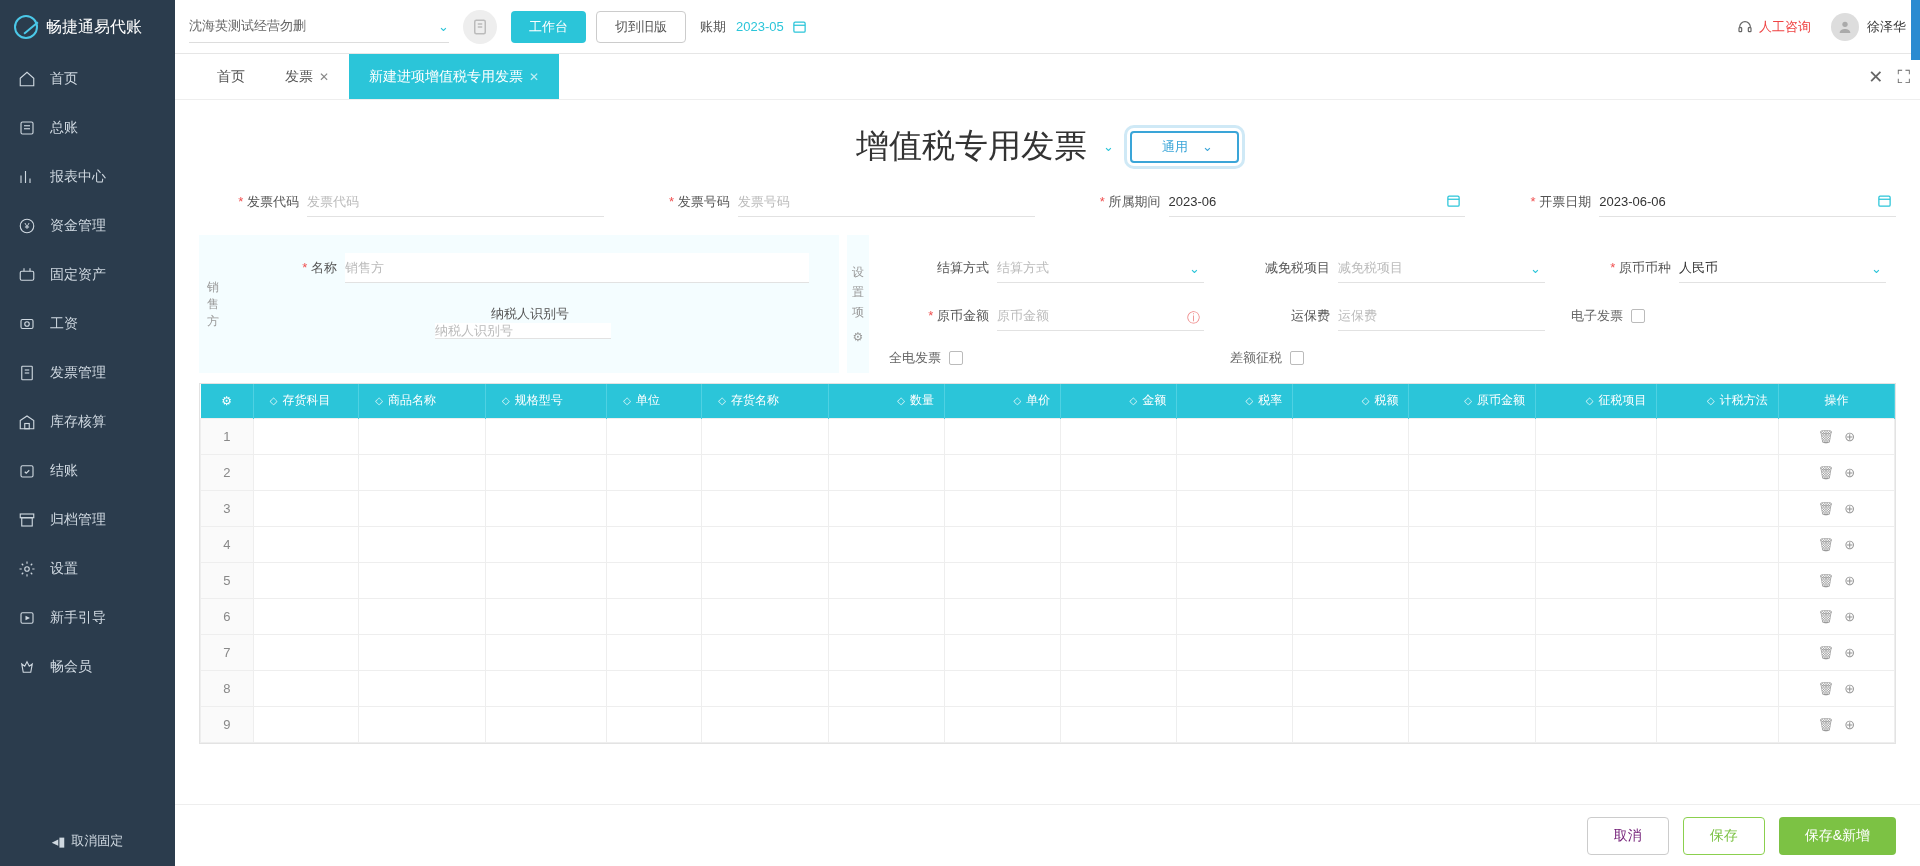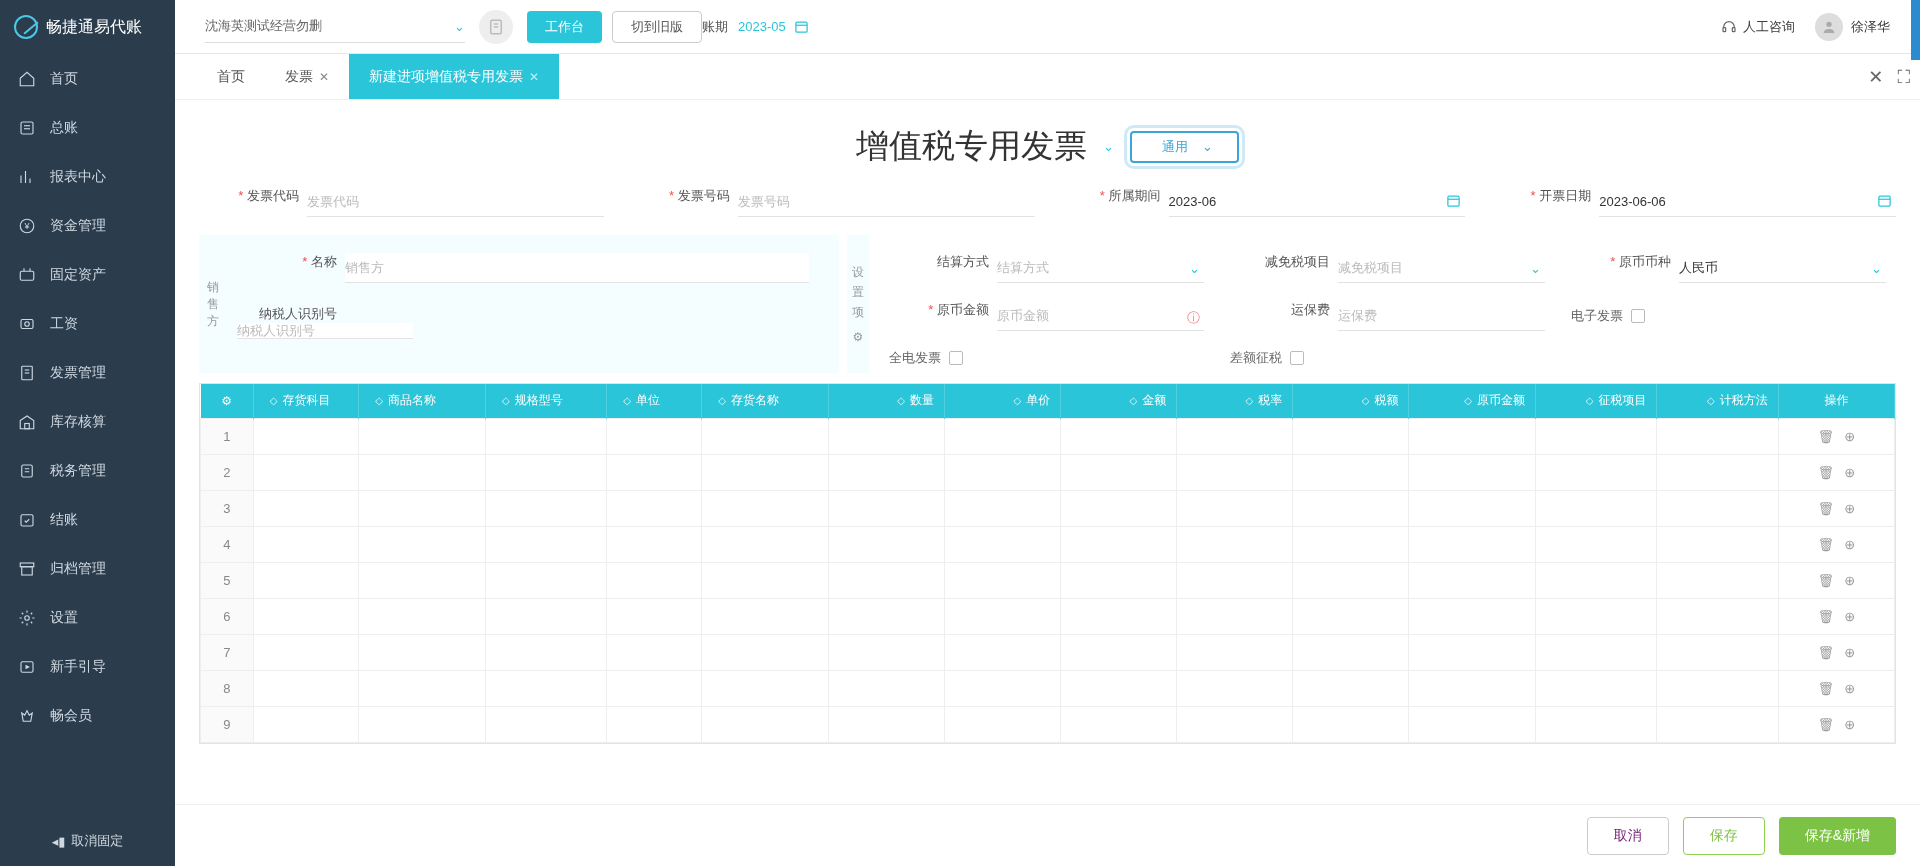--- a/index.html
+++ b/index.html
@@ -15,52 +15,52 @@
 .logo-icon { width:24px; height:24px; border:2px solid #4BC8E8; border-radius:50%; margin-right:8px; position:relative; }
 .logo-icon:after { content:""; position:absolute; width:18px; height:2px; background:#4BC8E8; top:10px; left:6px; transform:rotate(-40deg); }
 .nav { flex:1; }
 .nav-item { height:49px; display:flex; align-items:center; padding:0 18px; cursor:pointer; font-size:14px; }
 .nav-icon { width:18px; height:18px; margin-right:14px; display:inline-flex; align-items:center; justify-content:center; }
 .nav-icon svg { stroke:#cfd8e0; fill:none; stroke-width:1.5; }
 .sidebar-footer { height:50px; display:flex; align-items:center; justify-content:center; color:#cfd8e0; font-size:13px; cursor:pointer; }
 .pin-icon { margin-right:6px; }
 
 
-.topbar { height:54px; background:#fff; border-bottom:1px solid #e6e6e6; display:flex; align-items:center; padding:0 30px; }
+.topbar { height:54px; background:#fff; border-bottom:1px solid #e6e6e6; display:flex; align-items:center; padding:0 14px; }
 .company-select { width:260px; height:32px; border-bottom:1px solid #ddd; display:flex; align-items:center; justify-content:space-between; color:#666; cursor:pointer; }
 .circle-btn { width:34px; height:34px; border-radius:50%; background:#eee; display:flex; align-items:center; justify-content:center; margin-left:14px; cursor:pointer; }
 .btn { height:32px; padding:0 18px; border-radius:4px; display:inline-flex; align-items:center; cursor:pointer; font-size:13px; }
 .btn-primary { background:#2bc5d9; color:#fff; margin-left:14px; }
 .btn-outline { border:1px solid #ccc; color:#555; background:#fff; margin-left:10px; }
-.top-label { color:#555; }
+.top-label { margin-left:14px; color:#555; }
 .period { color:#2bc5d9; margin-left:10px; display:inline-flex; align-items:center; cursor:pointer; }
 .cal-icon { margin-left:8px; }
 .topbar-spacer { flex:1; }
 .user-area { display:flex; align-items:center; gap:20px; }
-.headset { display:flex; align-items:center; color:#404040; cursor:pointer;text-align:center; }
+.headset { display:flex; align-items:center; color:#ef4444; cursor:pointer;text-align:center; }
 .avatar { width:28px; height:28px; border-radius:50%; background:#ddd; display:inline-flex; align-items:center; justify-content:center; }
 
 
 .tabbar { height:46px; display:flex; align-items:stretch; padding-left:22px; border-bottom:1px solid #eee; position:relative; }
 .tab { display:flex; align-items:center; padding:0 20px; color:#555; cursor:pointer; font-size:14px; }
 .tab-active { background:#2bc5d9; color:#fff; }
 .tab-close { margin-left:6px; font-size:12px; opacity:.7; }
 .tab-right { position:absolute; right:10px; top:0; height:46px; display:flex; align-items:center; gap:14px; }
 .tab-right span { cursor:pointer; color:#666; font-size:18px; }
 
 
 .content { flex:1; overflow:auto; padding:0 24px 12px; position:relative; }
 .title-row { display:flex; align-items:center; justify-content:center; gap:16px; padding:24px 0 18px; }
 .page-title { font-size:33px; color:#333; }
 .title-dd { color:#2bc5d9; cursor:pointer; }
 .type-btn { border:2px solid #3aa5d8; color:#3aa5d8; padding:5px 24px 5px 30px; border-radius:4px; outline:3px solid #cfe9f6; outline-offset:3px; cursor:pointer; display:inline-flex; align-items:center; gap:14px; }
 
 
 .form-row { display:flex; gap:26px; align-items:flex-end; margin-bottom:18px; }
-.field { flex:1; display:flex; align-items:flex-start; }
+.field { flex:1; display:flex; align-items:center; }
 .field-label { width:100px; text-align:right; color:#555; margin-right:8px; white-space:nowrap; }
 .req:before { content:"* "; color:#f05050; }
 .field-input { flex:1; height:30px; border:none; border-bottom:1px solid #e2e2e2; outline:none; font-size:13px; color:#333; }
 .field-input::placeholder { color:#bbb; }
 .field-cal { position:relative; }
 .field-cal .cal { position:absolute; right:4px; top:6px; color:#2bc5d9; }
 
 .panels { display:flex; gap:0; margin-bottom:10px; }
 .panel-seller { width:640px; background:#f4fdff; display:flex; }
 .vlabel { width:28px; display:flex; flex-direction:column; align-items:center; justify-content:center; color:#999; font-size:12px; padding:10px 0; }
@@ -180,29 +180,20 @@
           <span>发票管理</span>
         </div>
         <div class="nav-item">
           <span class="nav-icon">
             <svg width="18" height="18" viewBox="0 0 24 24">
               <path d="M3 10l9-6 9 6v11H3z"></path>
               <rect x="9" y="14" width="6" height="7"></rect>
             </svg>
           </span>
           <span>库存核算</span>
-        </div>
-        <div class="nav-item">
-          <span class="nav-icon">
-            <svg width="18" height="18" viewBox="0 0 24 24">
-              <rect x="5" y="4" width="14" height="16" rx="2"></rect>
-              <path d="M9 9h6M9 13h6"></path>
-            </svg>
-          </span>
-          <span>税务管理</span>
         </div>
         <div class="nav-item">
           <span class="nav-icon">
             <svg width="18" height="18" viewBox="0 0 24 24">
               <rect x="4" y="5" width="16" height="15" rx="2"></rect>
               <path d="M9 13l2 2 4-4"></path>
             </svg>
           </span>
           <span>结账</span>
         </div>

